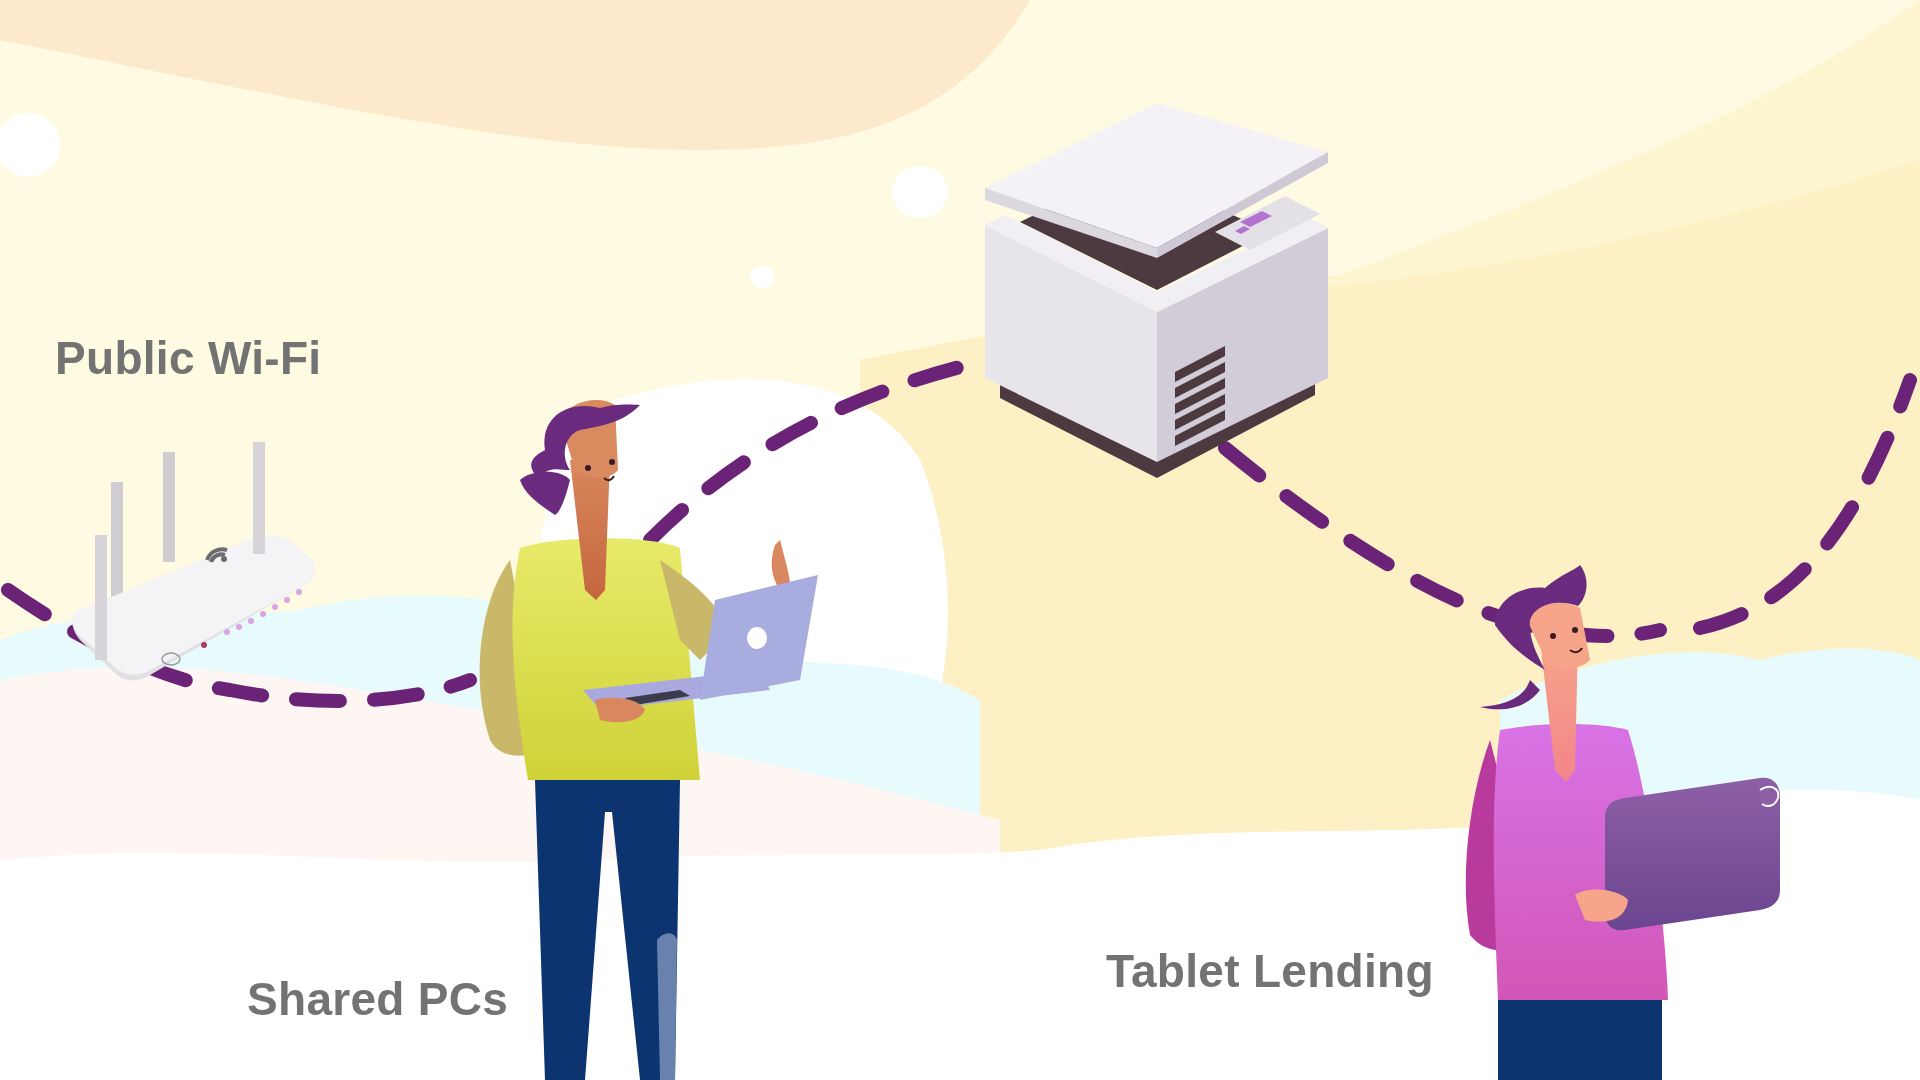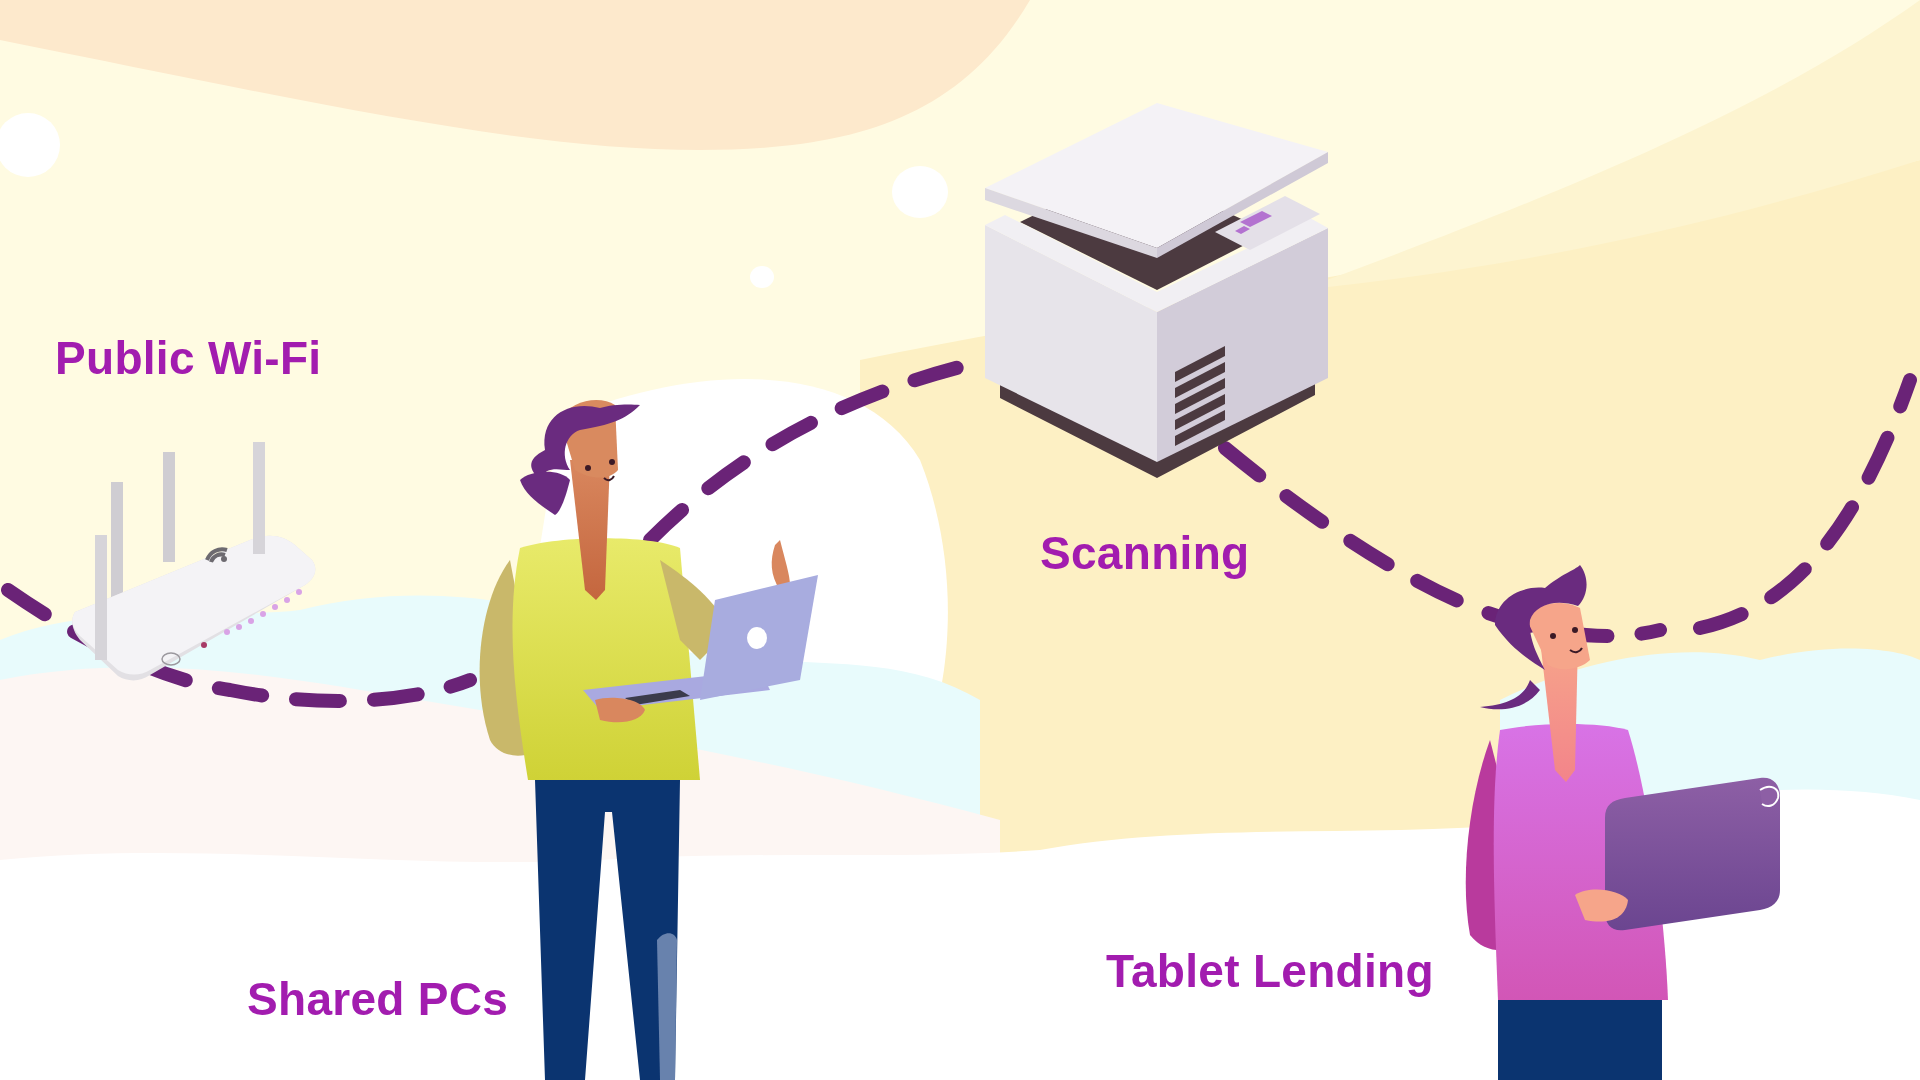--- a/index.html
+++ b/index.html
@@ -1,18 +1,18 @@
 <!DOCTYPE html>
 <html><head>
 <meta charset="utf-8">
 <style>
   html, body { margin:0; padding:0; }
   body { width:1920px; height:1080px; overflow:hidden; position:relative; background:#fffbe2; font-family:"Liberation Sans", sans-serif; }
   #scene { position:absolute; left:0; top:0; width:1920px; height:1080px; }
-  .label { position:absolute; font-family:"Liberation Sans", sans-serif; font-weight:bold; color:#a21caf; font-size:46px; line-height:52px; letter-spacing:0.3px; white-space:nowrap; }
+  .label { position:absolute; font-family:"Liberation Sans", sans-serif; font-weight:bold; color:#737373; font-size:46px; line-height:52px; letter-spacing:0.3px; white-space:nowrap; }
   #lbl-wifi { left:55px; top:332px; }
   #lbl-print { left:1040px; top:527px; text-align:center; }
   #lbl-pcs { left:247px; top:945px;margin-top:28px; }
   #lbl-tablet { left:1106px; top:945px;text-align:right; }
 </style>
 </head>
 <body>
 
 <svg id="scene" viewBox="0 0 1920 1080" xmlns="http://www.w3.org/2000/svg">
   <defs>
@@ -173,16 +173,15 @@
 
     <path d="M1605 818 C1605 805 1612 800 1625 798 L1760 778 C1772 776 1780 784 1780 796 L1780 890 C1780 902 1772 908 1760 910 L1625 930 C1612 932 1605 925 1605 912 Z" fill="url(#gTablet)"></path>
     <path d="M1760 790 C1770 783 1780 788 1778 798 C1775 806 1768 808 1762 804" fill="#8d5fa5" stroke="#ffffff" stroke-width="2"></path>
 
     <path d="M1575 895 C1590 885 1620 890 1628 900 C1626 918 1610 925 1585 920 Z" fill="#f6a58a"></path>
   </g>
 </svg>
 
 <div class="label" id="lbl-wifi">Public Wi-Fi</div>
 <div class="label" id="lbl-print">
-  <div>Scanning</div>
 </div>
 <div class="label" id="lbl-pcs">Shared PCs</div>
 <div class="label" id="lbl-tablet">Tablet Lending</div>
 
 </body></html>

